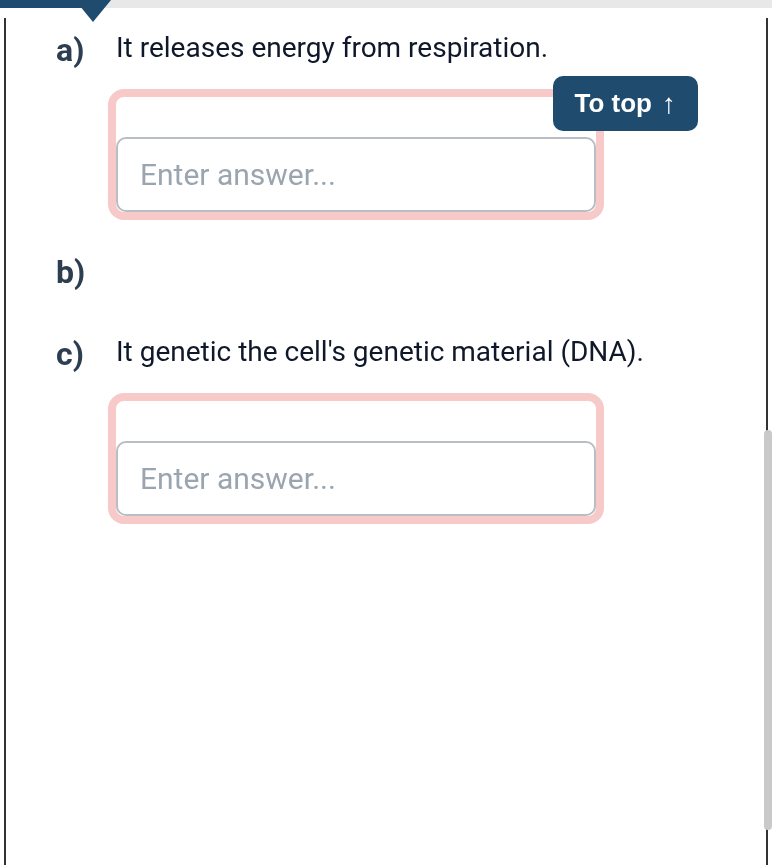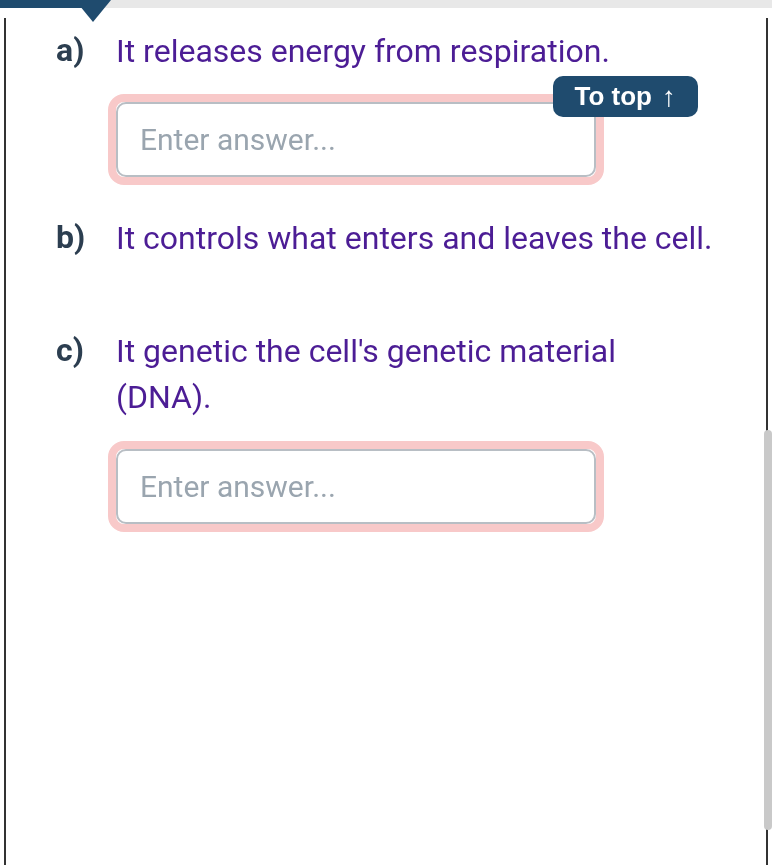--- a/index.html
+++ b/index.html
@@ -61,40 +61,41 @@
       font-size: 32px;
       color: #2c3e50;
       width: 60px;
       flex-shrink: 0;
       line-height: 1.4;
     }
     .q-body {
       flex: 1;
     }
     .q-text {
-      font-size: 32px;
-      color: #4c1d95;
+      font-size: 28px;
+      color: #0f172a;
       line-height: 1.45;
       margin-bottom: 28px;
     }
     .input-wrap {
       position: relative;
       display: inline-block;
       width: 480px;
     }
     .answer-input {
       width: 100%;
       font-size: 30px;
       color: #2c3e50;
       padding: 18px 22px;
       border: 2px solid #7f1d1d;
       border-radius: 10px;
       outline: none;
       font-family: inherit;
       background: #fff;
+      margin-top: 40px;
     }
     .answer-input::placeholder {
       color: #9aa5af;
     }
     .input-highlight {
       border-color: #b8bec4;
     }
     .highlight-ring {
       position: absolute;
       top: -8px;
@@ -107,21 +108,21 @@
       z-index: -1;
     }
     .to-top-btn {
       position: absolute;
       top: 76px;
       right: 74px;
       background: #1f4b6e;
       color: #ffffff;
       font-size: 26px;
       font-weight: 600;
-      padding: 5px 22px;
+      padding: 12px 22px;
       border: none;
       border-radius: 10px;
       cursor: pointer;
       display: flex;
       align-items: center;
       gap: 10px;
       z-index: 10;
     }
     .to-top-btn .arrow {
       font-size: 28px;
@@ -153,21 +154,20 @@
       <div class="input-wrap">
         <div class="highlight-ring"></div>
         <input class="answer-input input-highlight" type="text" placeholder="Enter answer..." style="">
       </div>
     </div>
   </div>
 
   <div class="question-block">
     <div class="q-label">b)</div>
     <div class="q-body">
-      <div class="q-text">It controls what enters and leaves the cell.</div>
     </div>
   </div>
 
   <div class="question-block">
     <div class="q-label">c)</div>
     <div class="q-body">
       <div class="q-text">It genetic the cell's genetic material (DNA).</div>
       <div class="input-wrap">
         <div class="highlight-ring"></div>
         <input class="answer-input input-highlight" type="text" placeholder="Enter answer..." style="">

